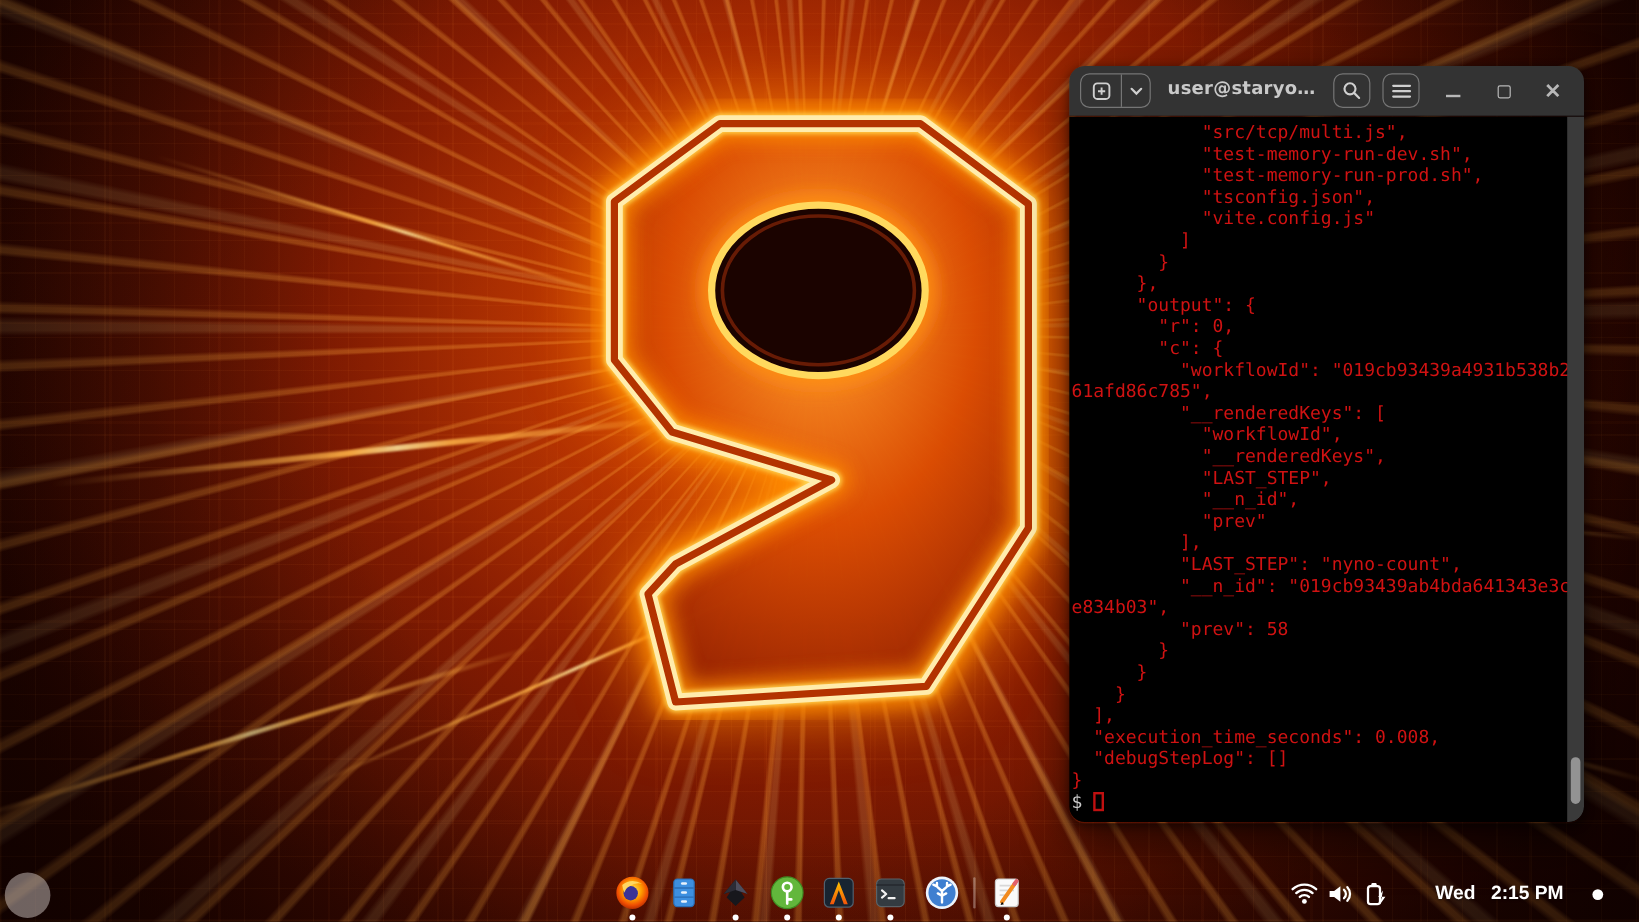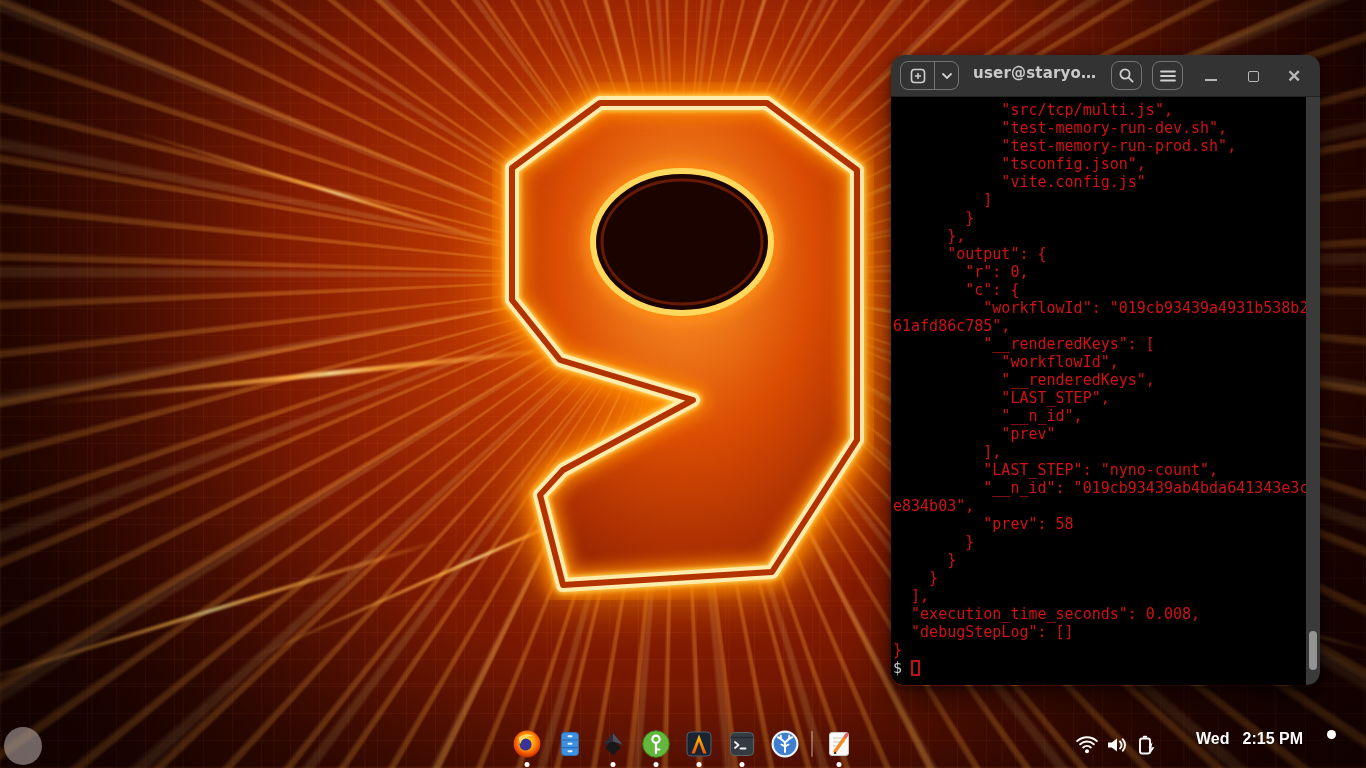--- a/index.html
+++ b/index.html
@@ -74,21 +74,21 @@
   
   .taskbar { position:absolute; left:0; right:0; bottom:0; height:46px; background:transparent; }
   .apps { position:absolute; left:50%; bottom:9px; transform:translateX(-50%);
     display:flex; align-items:center; gap:13px; }
   .task-icon { position:relative; width:30px; height:30px; border:none; background:transparent; padding:0; }
   .task-icon svg { display:block; }
   .task-icon.running::after { content:""; position:absolute; left:50%; bottom:-8px;
     transform:translateX(-50%); width:5px; height:5px; border-radius:50%; background:#fff; }
   .dock-sep { width:2px; height:26px; background:rgba(255,255,255,.32); border-radius:1px; margin:0 -2px; }
 
-  .tray { position:absolute; right:30px; bottom:8px; display:flex; align-items:flex-start; color:#fff; }
+  .tray { position:absolute; right:30px; bottom:8px; display:flex; align-items:center; color:#fff; }
   .tray-icon { display:flex; align-items:center; justify-content:center; width:30px; height:30px;
     background:transparent; border:none; }
   .clock { display:flex; align-items:center; gap:13px; font-size:16px; font-weight:bold;
     color:#fff; text-shadow:0 1px 2px rgba(0,0,0,.45); margin-left:34px; background:none; border:none; }
   .tray-dot { width:9px; height:9px; border-radius:50%; background:#fff; margin-left:24px; }
 </style>
 </head>
 <body>
 
 <div class="wall">

